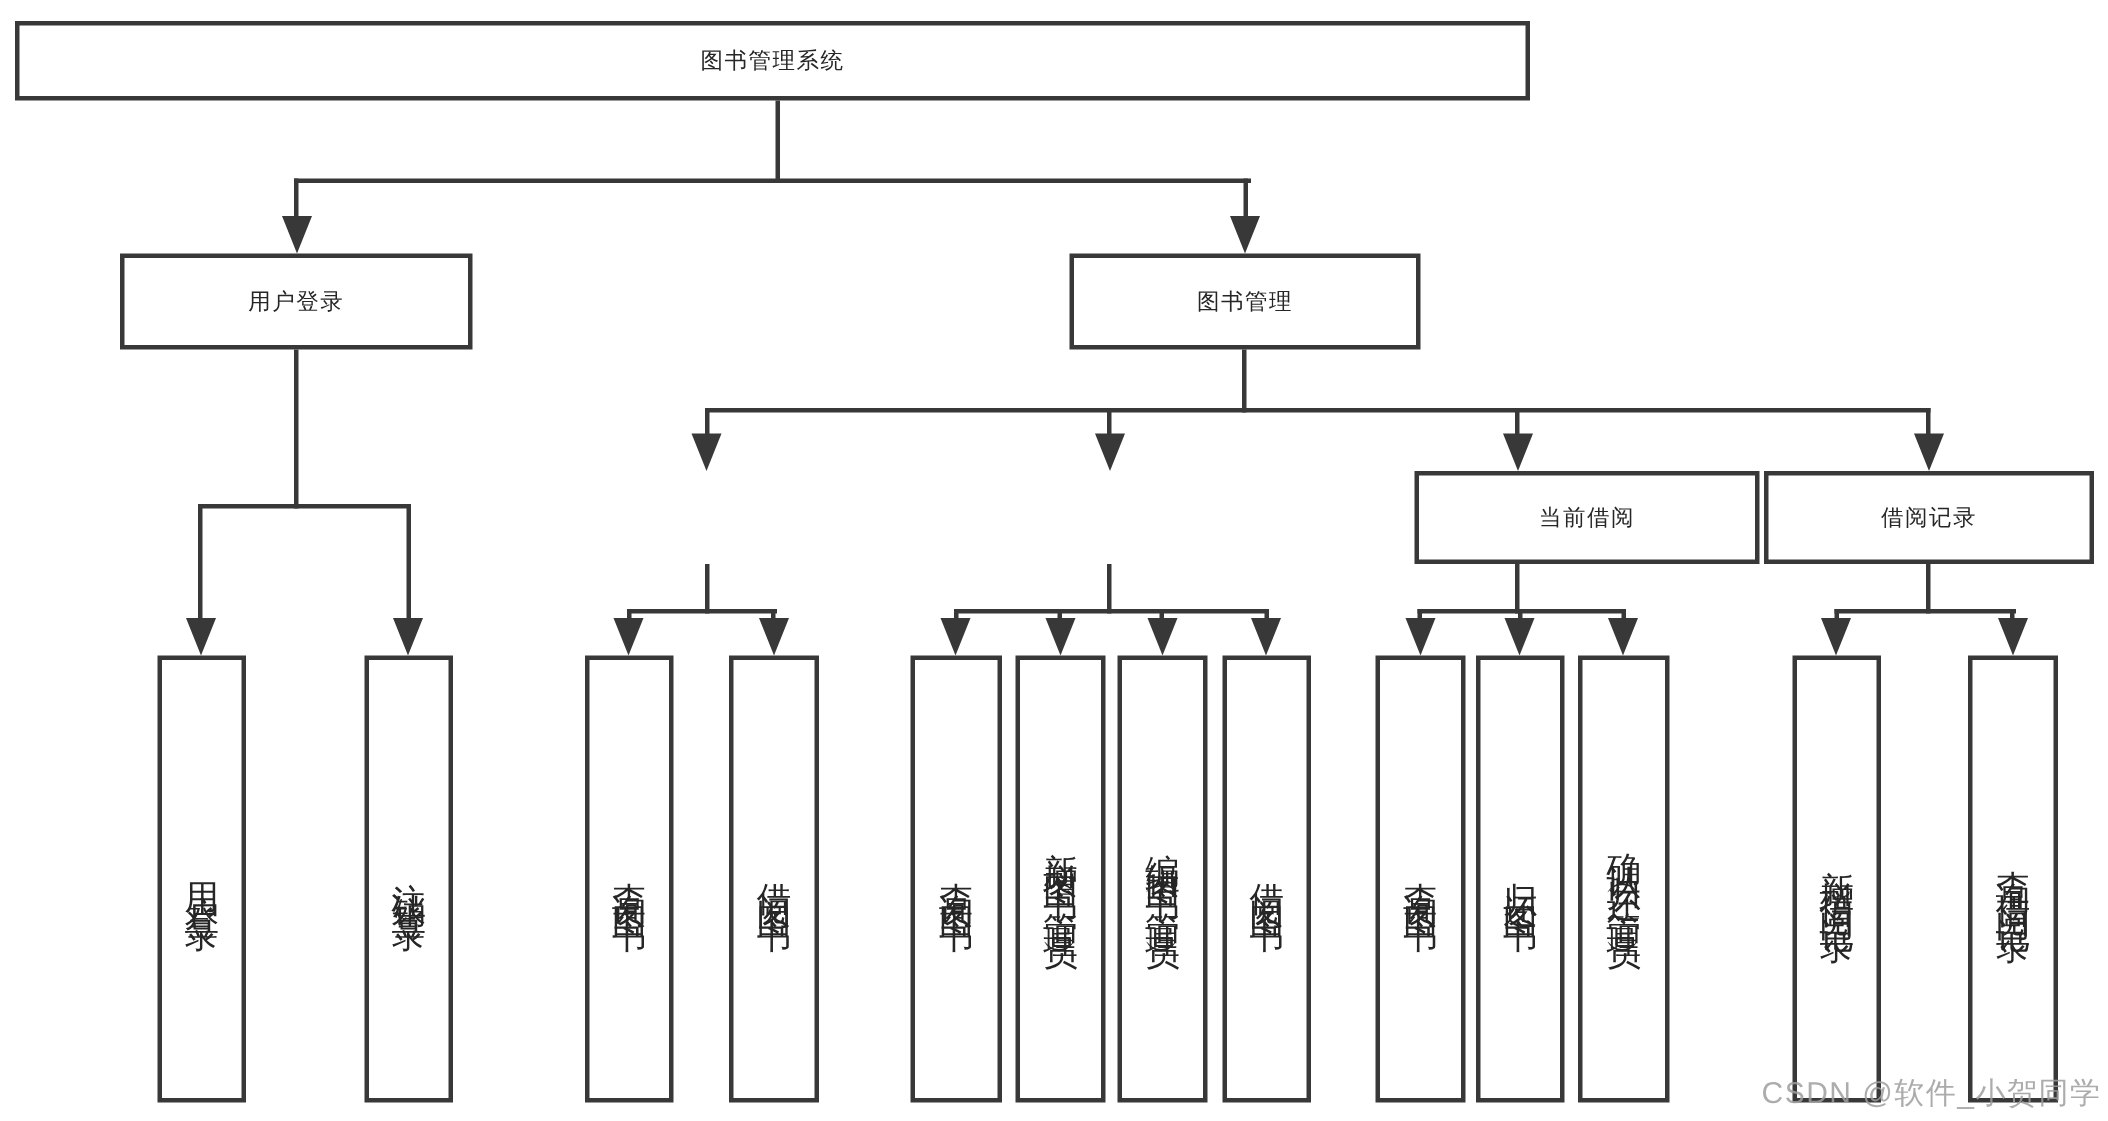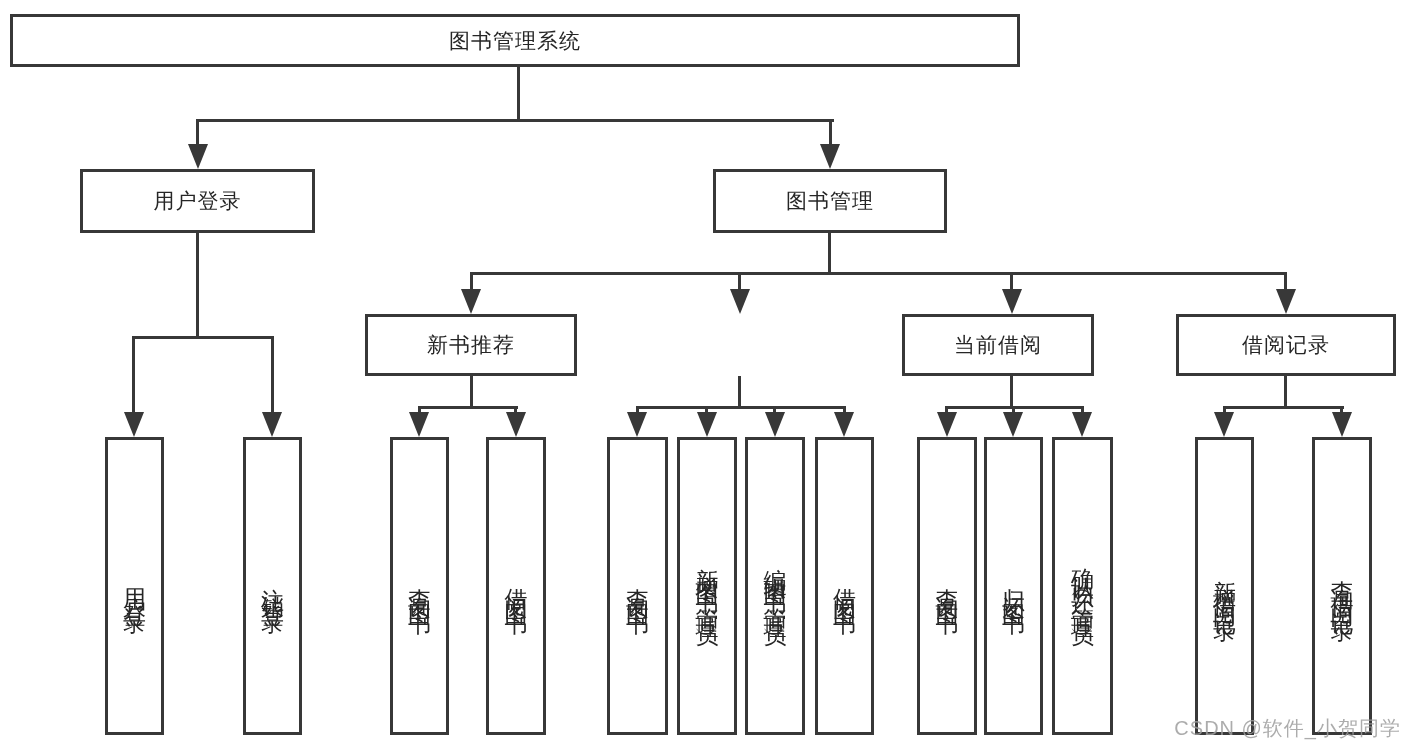--- a/index.html
+++ b/index.html
@@ -6,21 +6,21 @@
   html,body { background:#ffffff; }
   #canvas {
     position:relative; width:1405px; height:747px; background:#ffffff;
     font-family:"Liberation Sans","DejaVu Sans",sans-serif; overflow:hidden;
   }
   .node {
     position:absolute; border:3px solid #383838; background:#ffffff;
     display:flex; align-items:center; justify-content:center;
     color:#262626;
   }
-  .node.h { font-size:21px; letter-spacing:1px; white-space:nowrap; }
+  .node.h { font-size:15px; letter-spacing:1px; white-space:nowrap; }
   .leaf  { font-size:23px; }
   .leaf .vtxt {
     writing-mode:vertical-rl; text-orientation:mixed;
     letter-spacing:8px; line-height:1; color:#262626;
   }
   .vl { position:absolute; width:3px;  background:#383838; }
   .hl { position:absolute; height:3px; background:#383838; }
   .ah {
     position:absolute; width:0; height:0;
     border-left:10px solid transparent; border-right:10px solid transparent;
@@ -40,24 +40,21 @@
     <span>图书管理系统</span>
   </div>
 
   <div class="node h" style="left:80px;top:169px;width:235px;height:64px">
     <span>用户登录</span>
   </div>
   <div class="node h" style="left:713px;top:169px;width:234px;height:64px">
     <span>图书管理</span>
   </div>
 
-  <div class="node h" style="left:365px;top:314px;width:212px;height:62px">
-    <span>新书推荐</span>
-  </div>
-  <div class="node h" style="left:902px;top:314px;width:192px;height:62px">
+  <div class="node h" style="left:943px;top:314px;width:230px;height:62px">
     <span>当前借阅</span>
   </div>
   <div class="node h" style="left:1176px;top:314px;width:220px;height:62px">
     <span>借阅记录</span>
   </div>
 
   <div class="node leaf" style="left:105px;top:437px;width:59px;height:298px">
     <span class="vtxt">用户登录</span>
   </div>
   <div class="node leaf" style="left:243px;top:437px;width:59px;height:298px">

